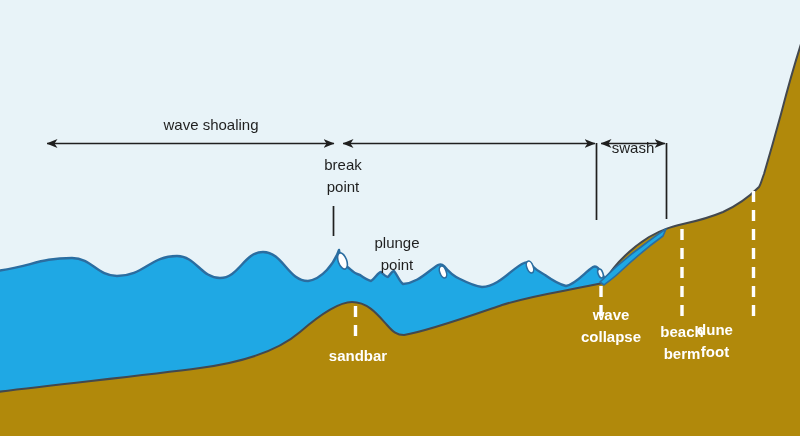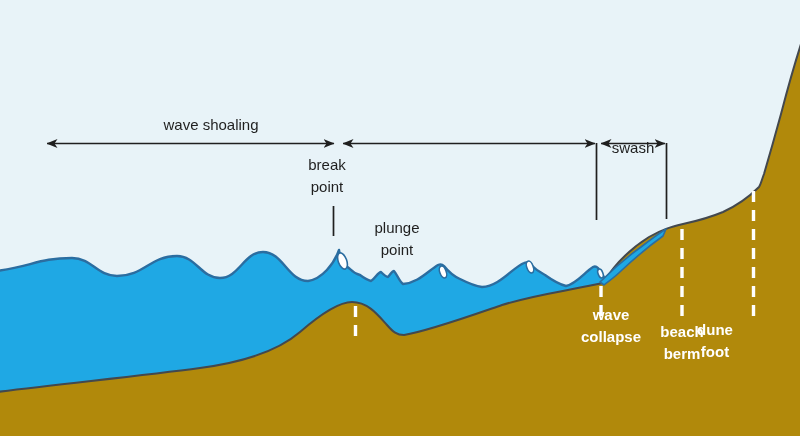--- a/index.html
+++ b/index.html
@@ -124,25 +124,26 @@
 
     <line class="dash-line" x1="355.5" y1="306" x2="355.5" y2="336"></line>
     <line class="dash-line" x1="601" y1="286" x2="601" y2="321"></line>
     <line class="dash-line" x1="682" y1="229" x2="682" y2="321"></line>
     <line class="dash-line" x1="753.5" y1="191" x2="753.5" y2="319"></line>
   </svg>
 
   <div class="label" style="left:211px; top:114px;">wave shoaling</div>
   <div class="label" style="left:633px; top:114px;margin-top:23px;">swash</div>
 
-  <div class="label" style="left:327px; top:154px;text-align:center;">break
+  <div class="label" style="left:343px; top:154px;text-align:center;">break
 point</div>
-  <div class="label" style="left:397px; top:217px;">plunge
+  <div class="label" style="left:397px; top:232px;">plunge
 point</div>
 
+  <div class="label light" style="left:358px; top:345px;">sandbar</div>
   <div class="label light" style="left:611px; top:304px;">wave
 collapse</div>
   <div class="label light" style="left:682px; top:321px;">beach
 berm</div>
   <div class="label light" style="left:715px; top:319px;">dune
 foot</div>
 
 </div>
 
 </body></html>

